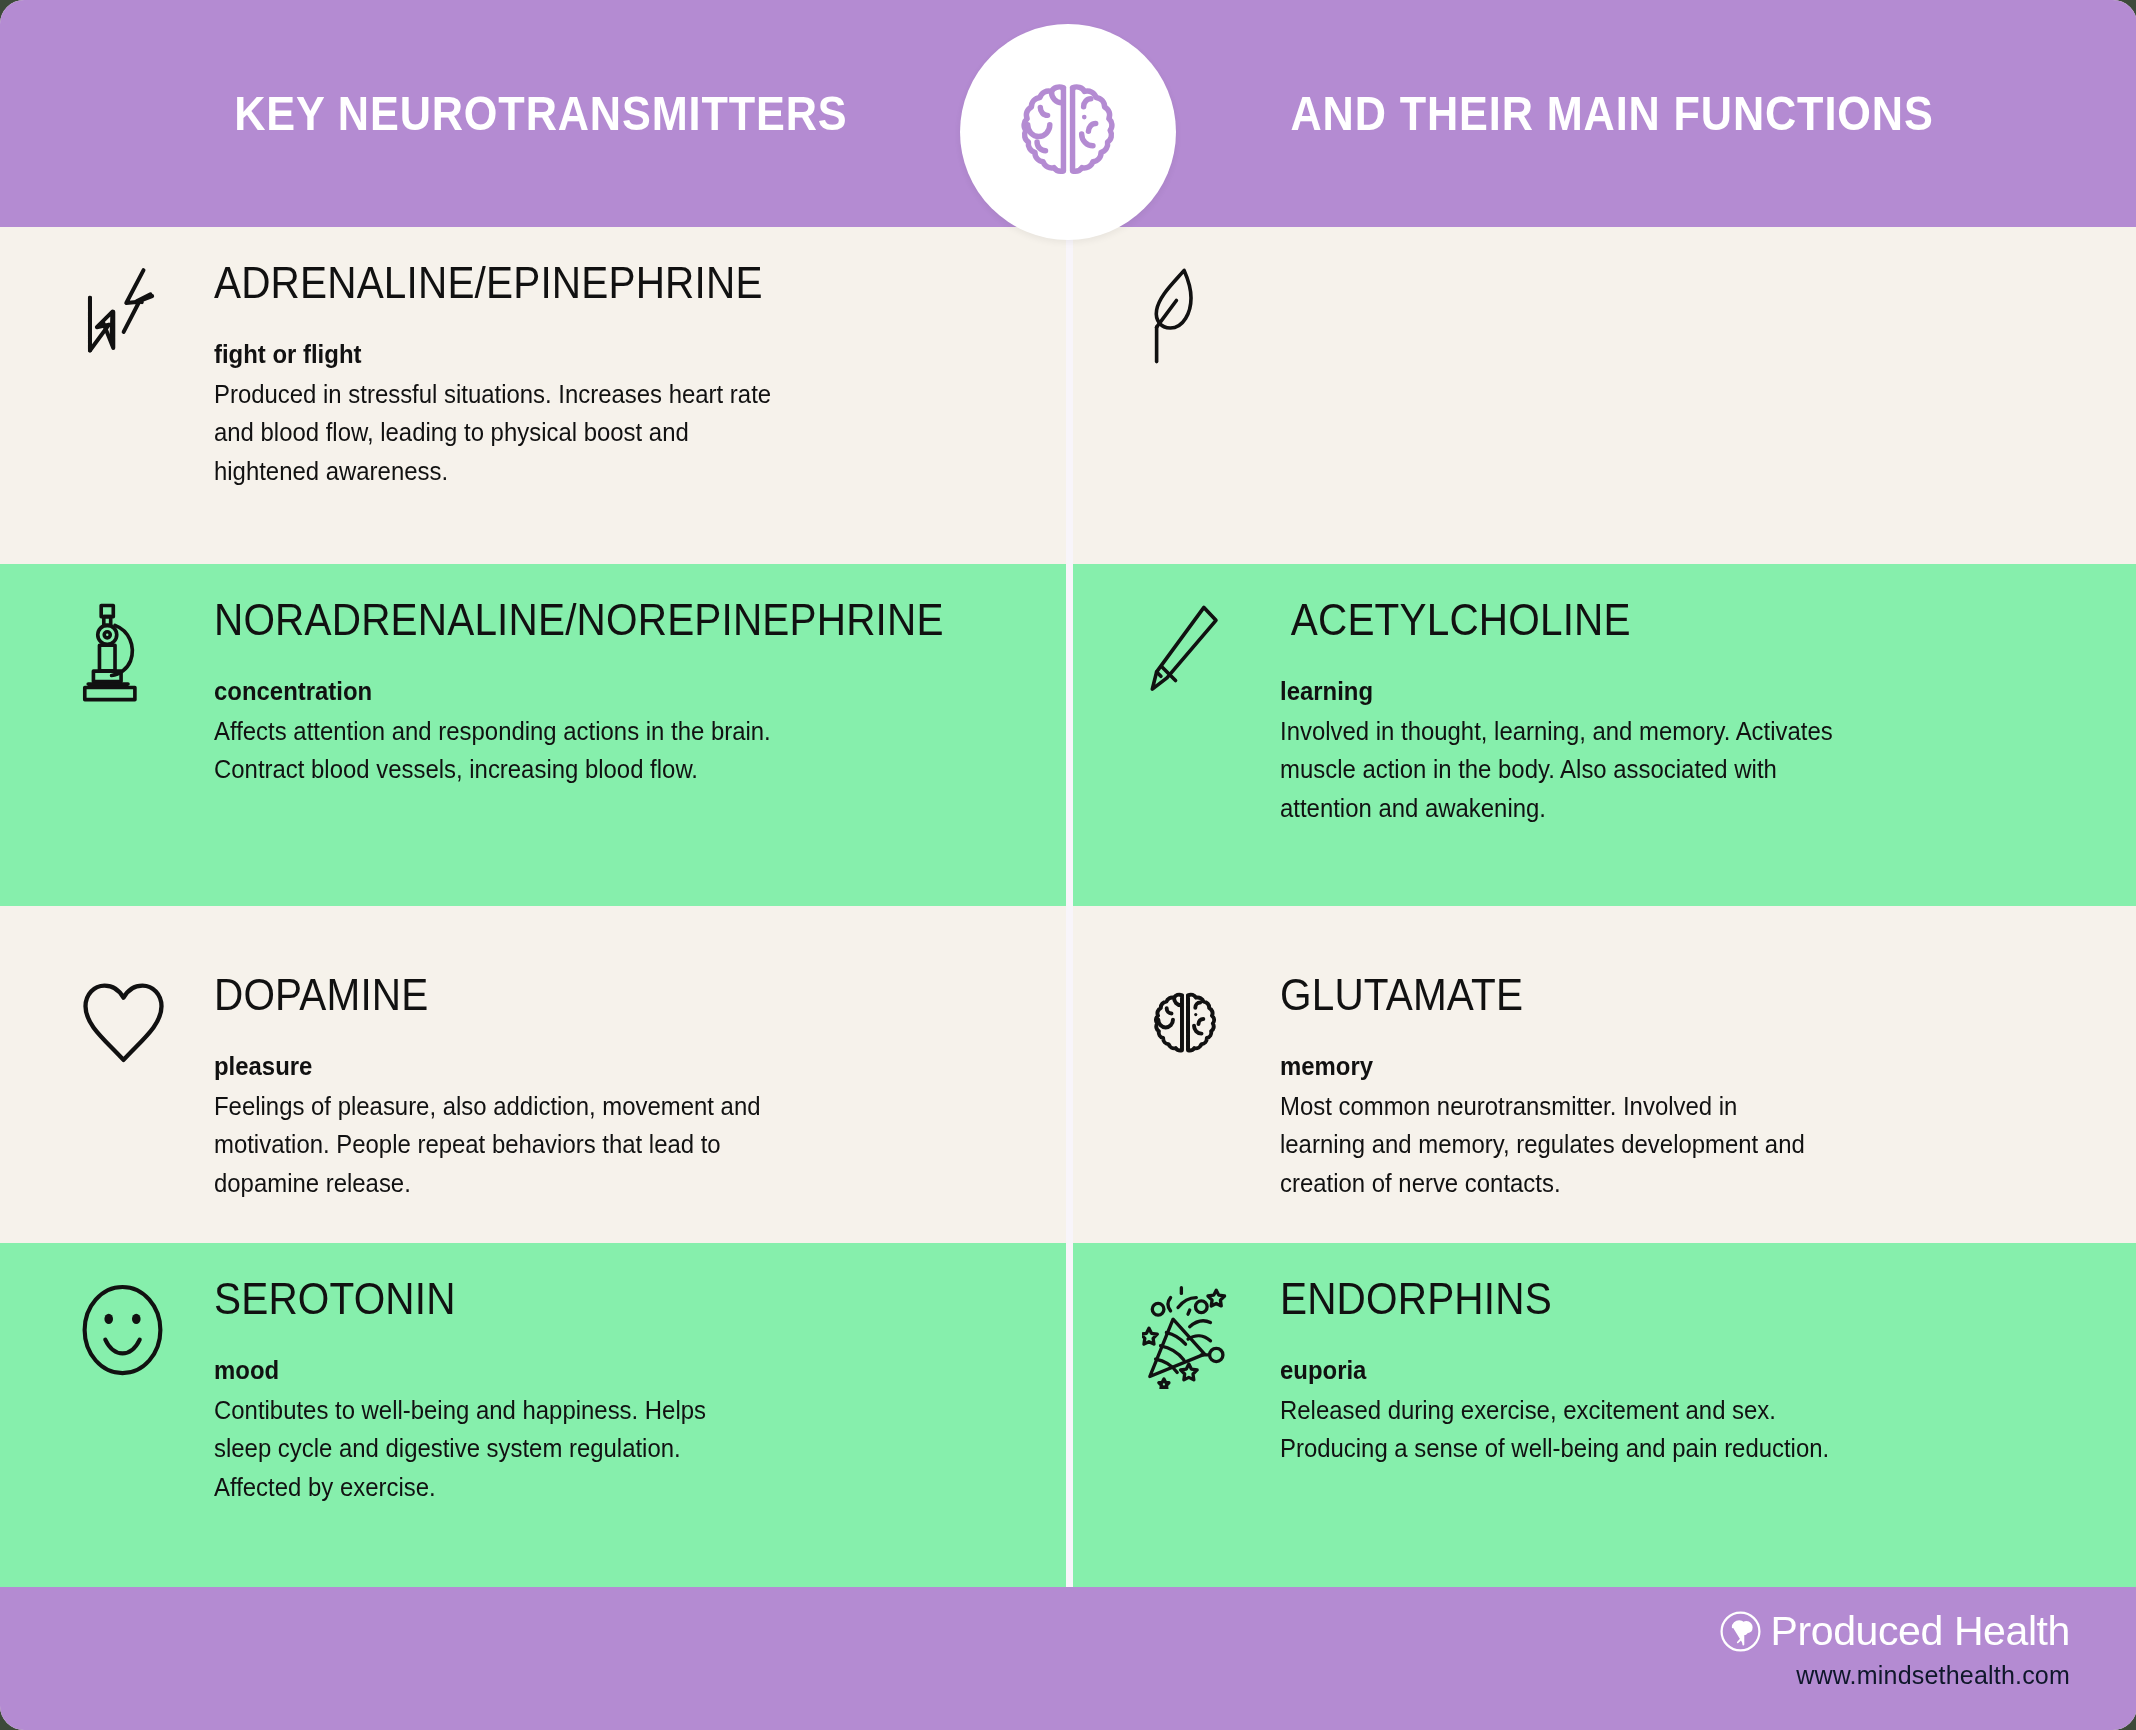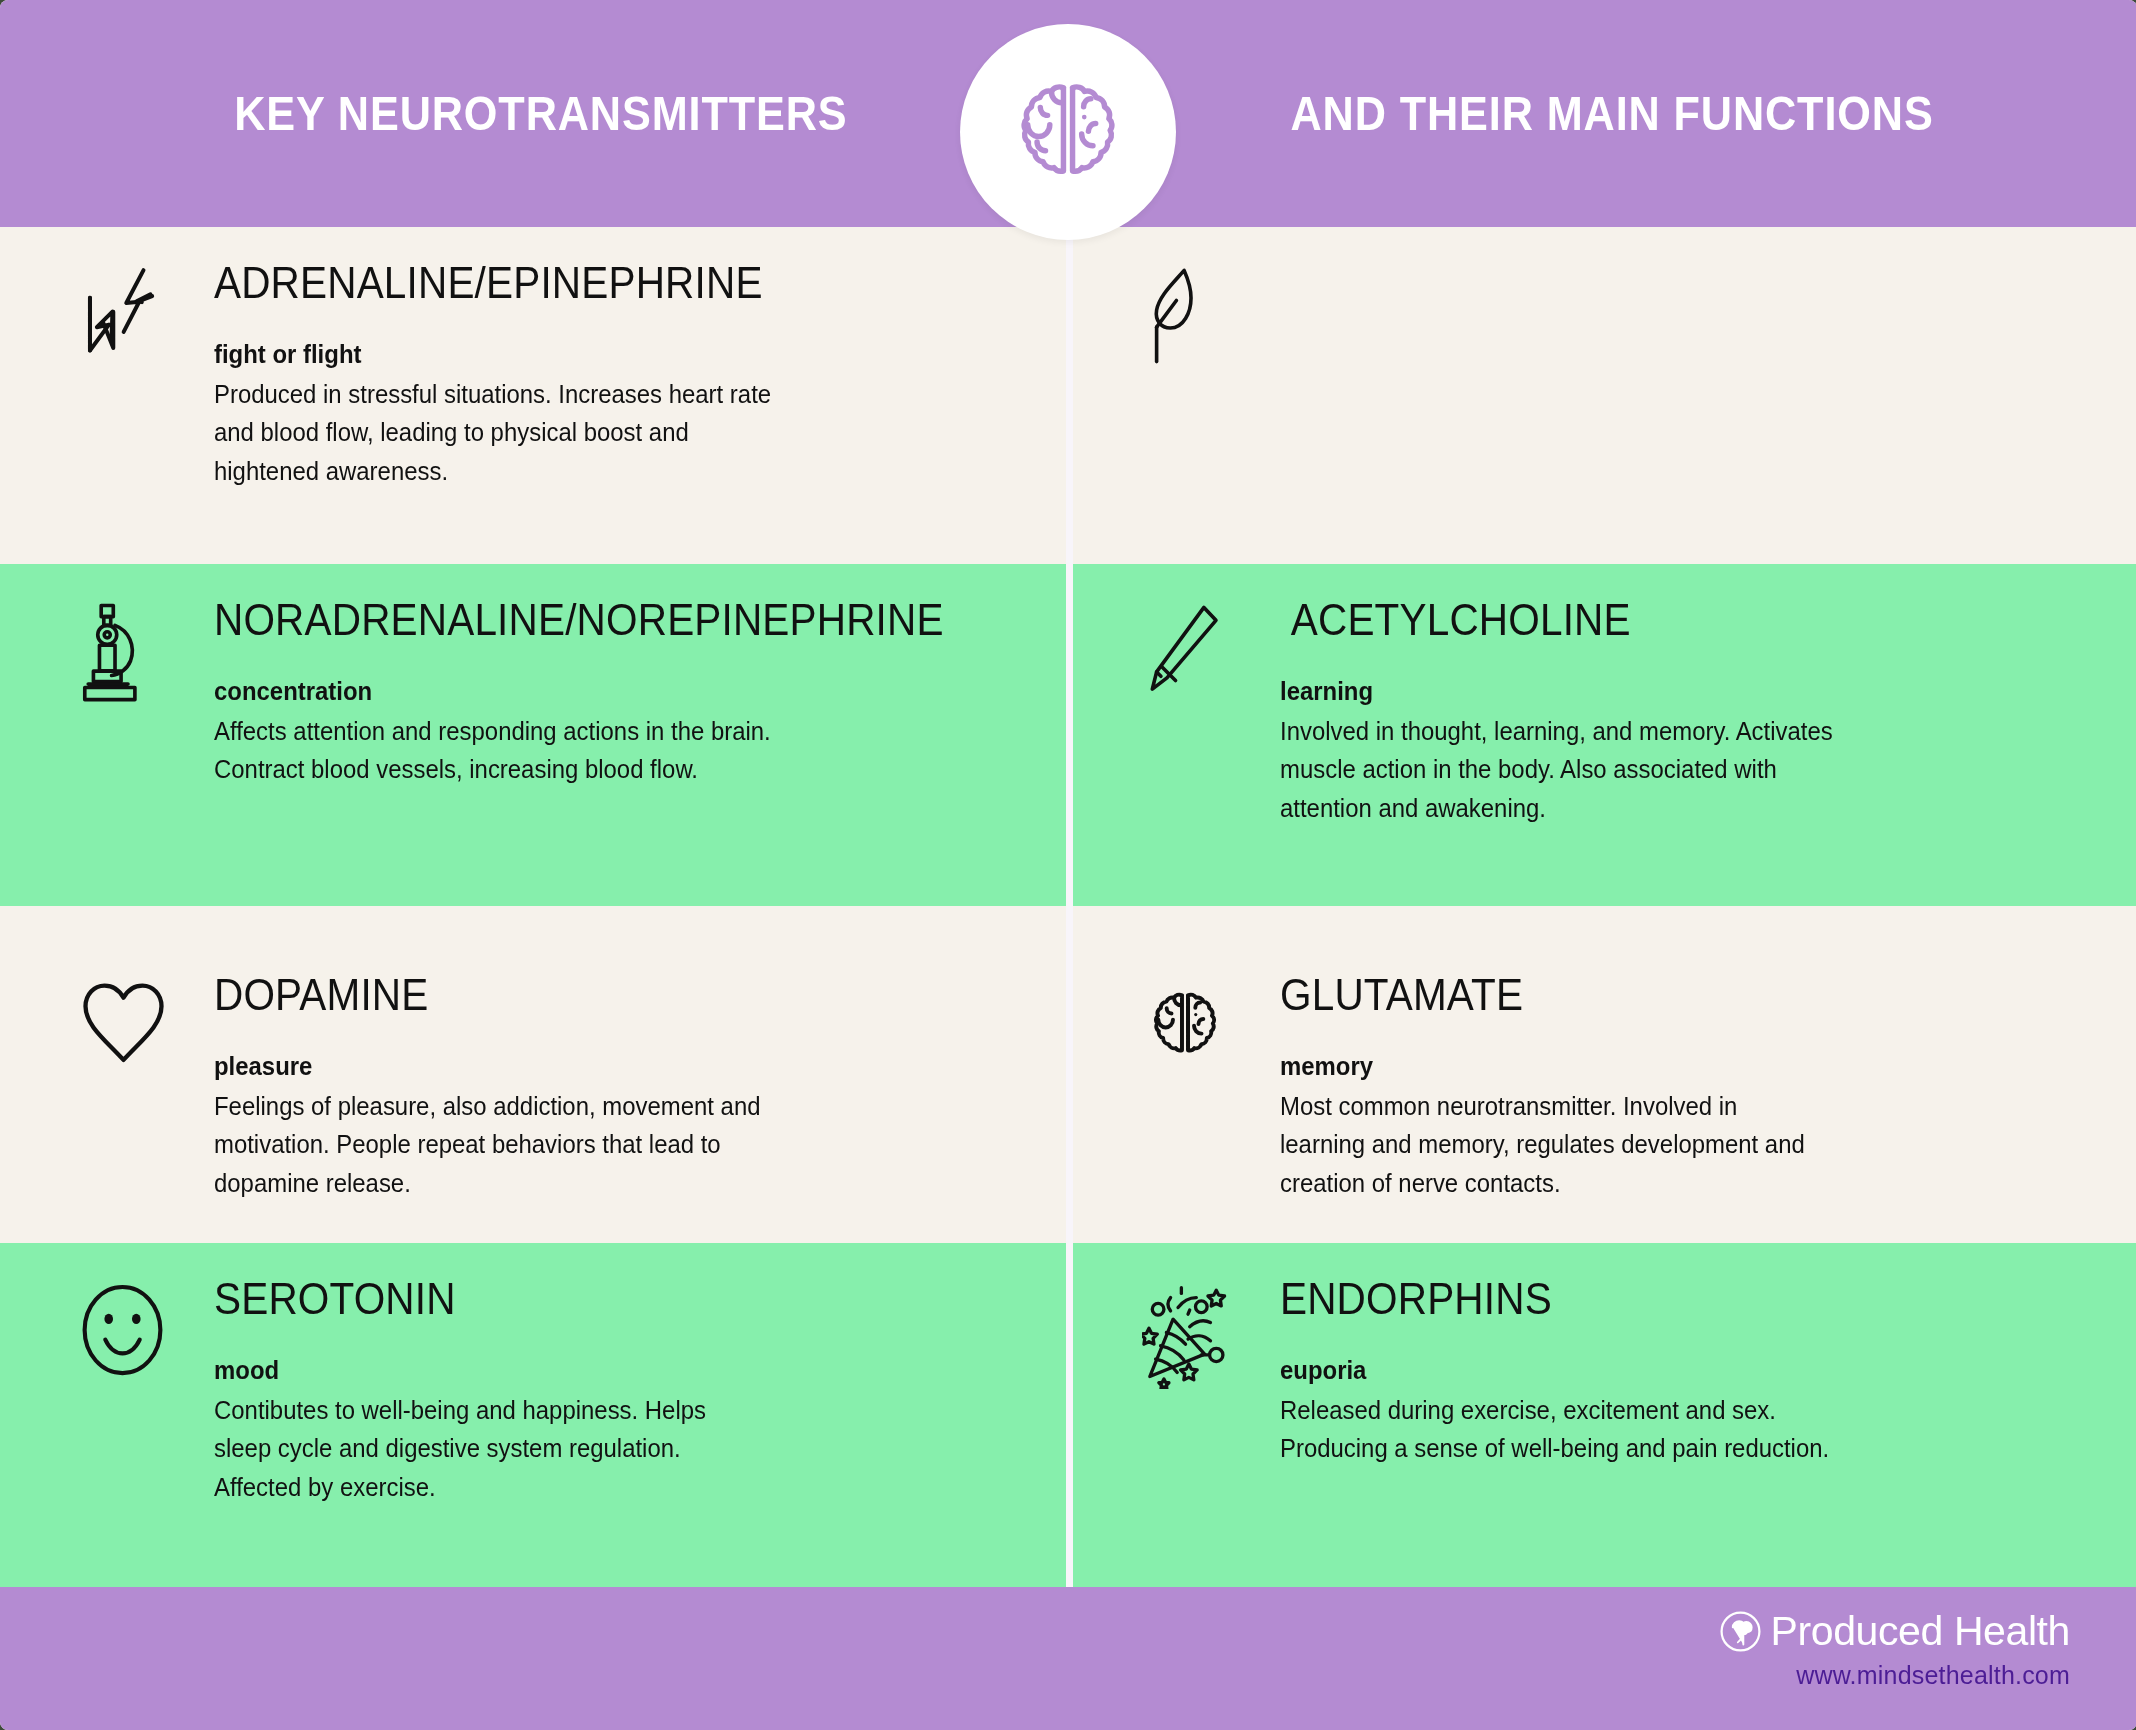--- a/index.html
+++ b/index.html
@@ -9,21 +9,21 @@
     height: 1730px;
     background: #3d4a3a;
     font-family: "Liberation Sans", sans-serif;
     overflow: hidden;
   }
 
   #poster {
     position: relative;
     width: 2137px;
     height: 1730px;
-    border-radius: 8px;
+    border-radius: 24px;
     overflow: hidden;
     background: #F6F2EB;
   }
 
   
   .header {
     position: absolute;
     top: 0; left: 0;
     width: 2137px;
     height: 227px;
@@ -179,21 +179,21 @@
   .brand-logo svg { width: 43px; height: 43px; display: block; }
   .brand-name {
     color: #ffffff;
     font-size: 41px;
     font-weight: 400;
     letter-spacing: -0.4px;
     line-height: 1;
     font-family: "Liberation Sans", sans-serif;
   }
   .brand-url {
-    color: #4c1d95;
+    color: #0f172a;
     font-size: 25px;
     font-weight: 400;
     margin-top: 8.6px;
     letter-spacing: 0.2px;
     font-family: "Liberation Sans", sans-serif;
   }
 </style>
 </head>
 <body>
 

